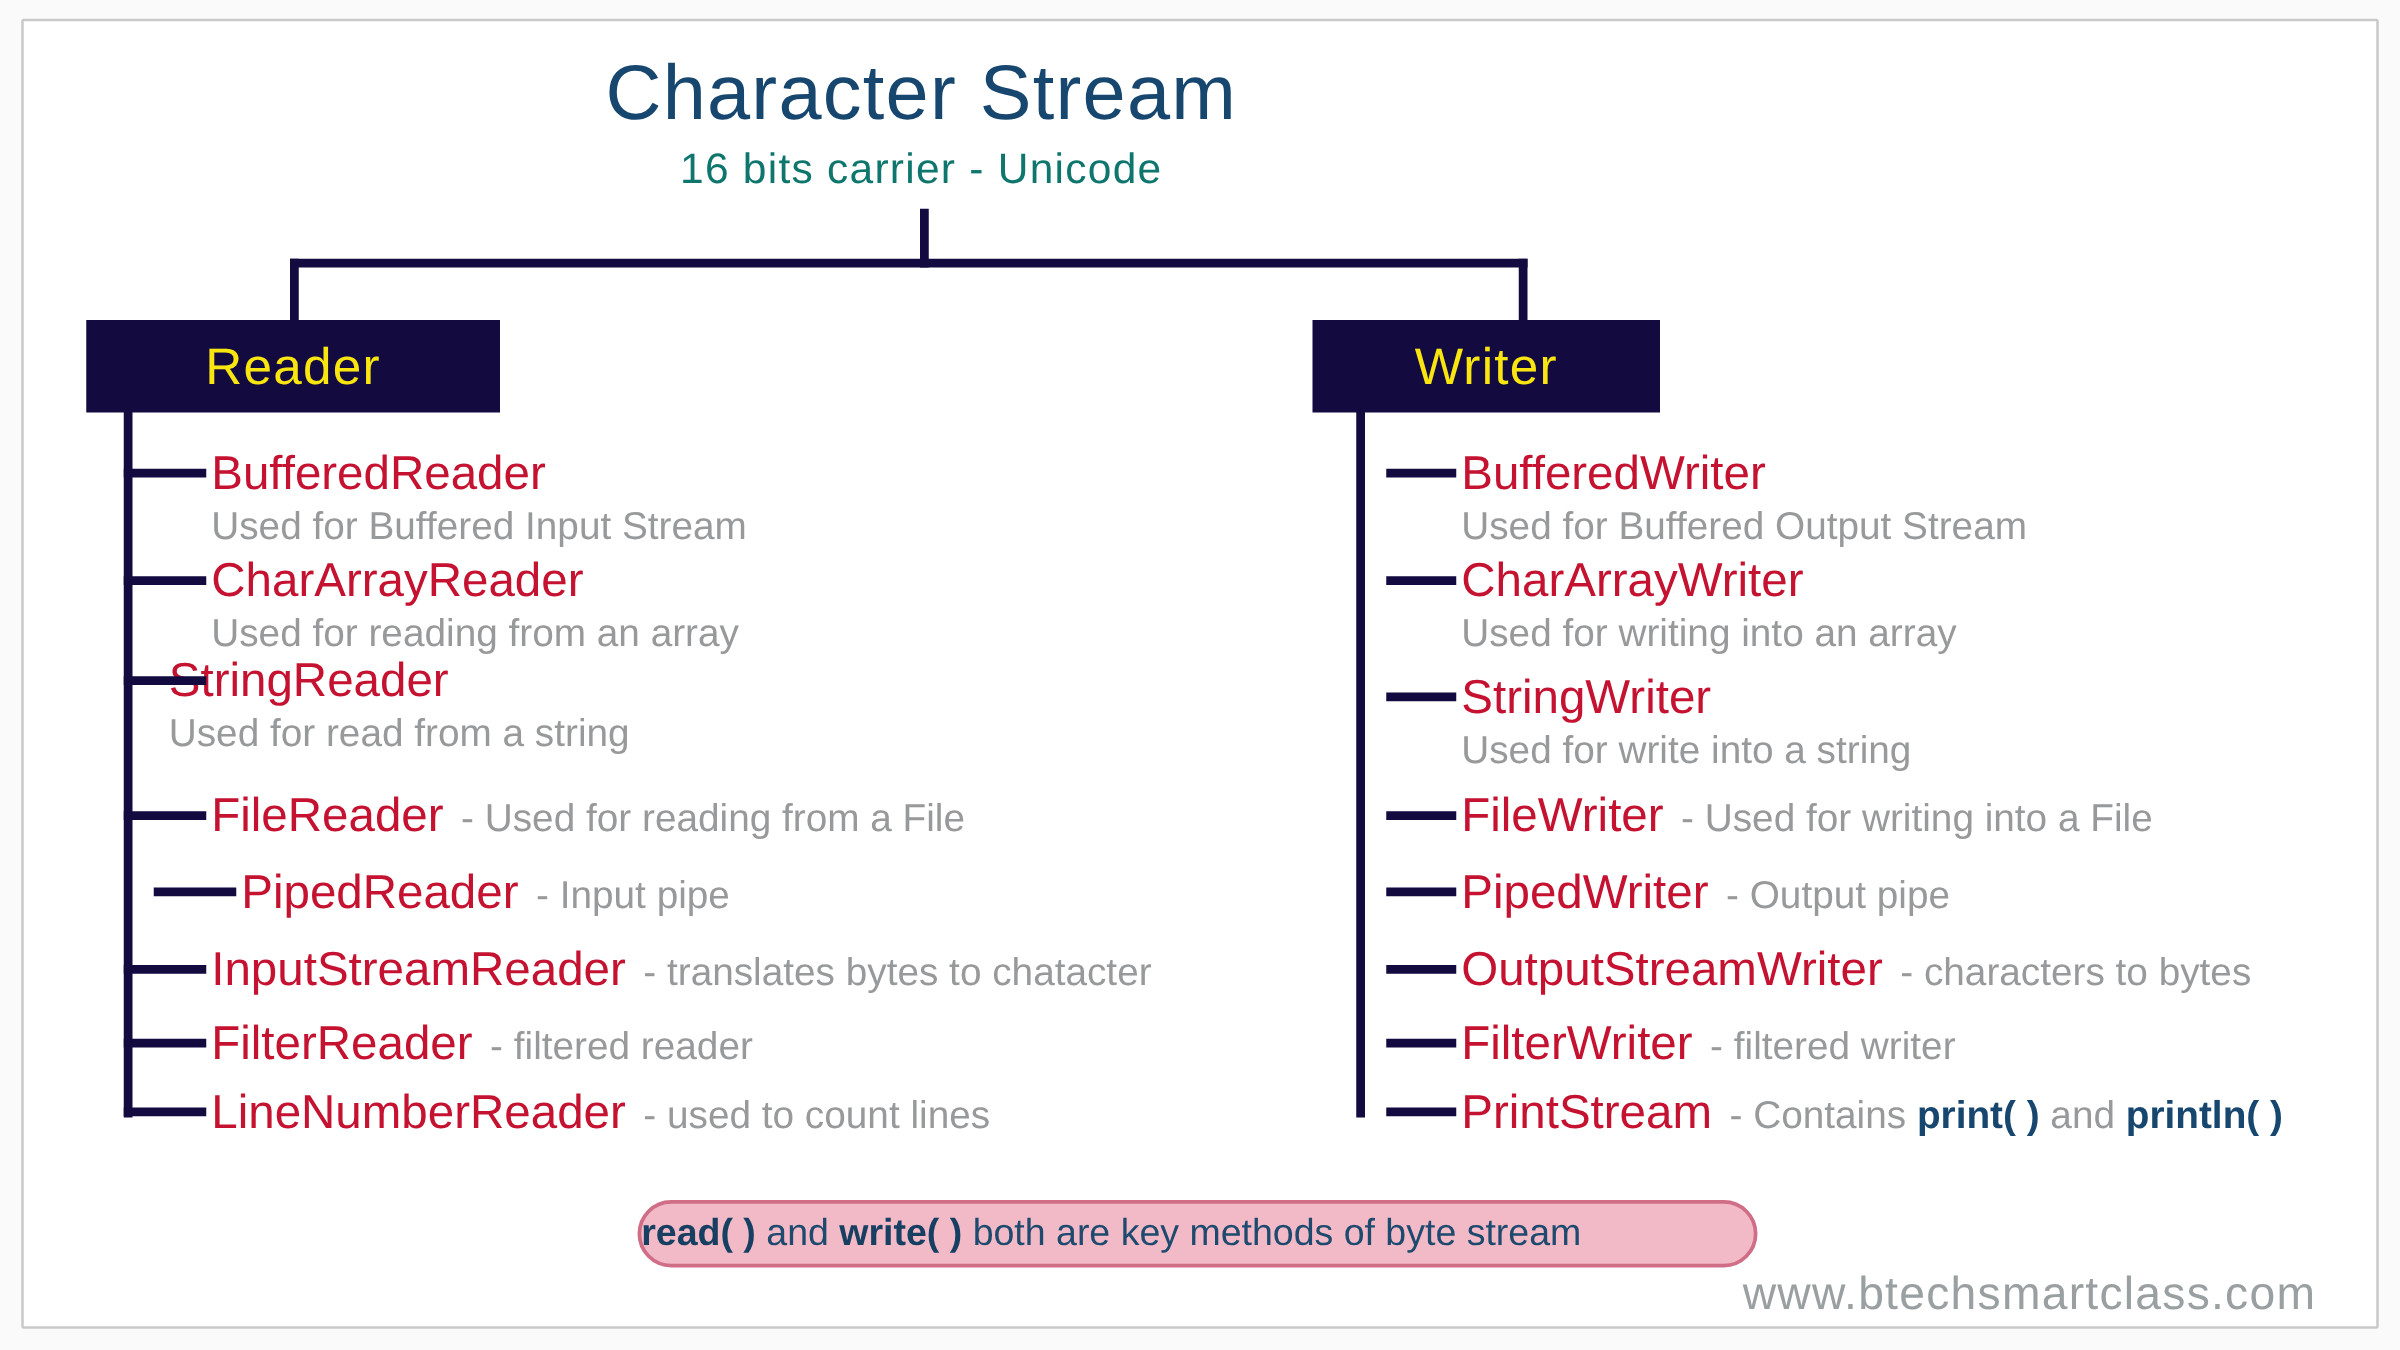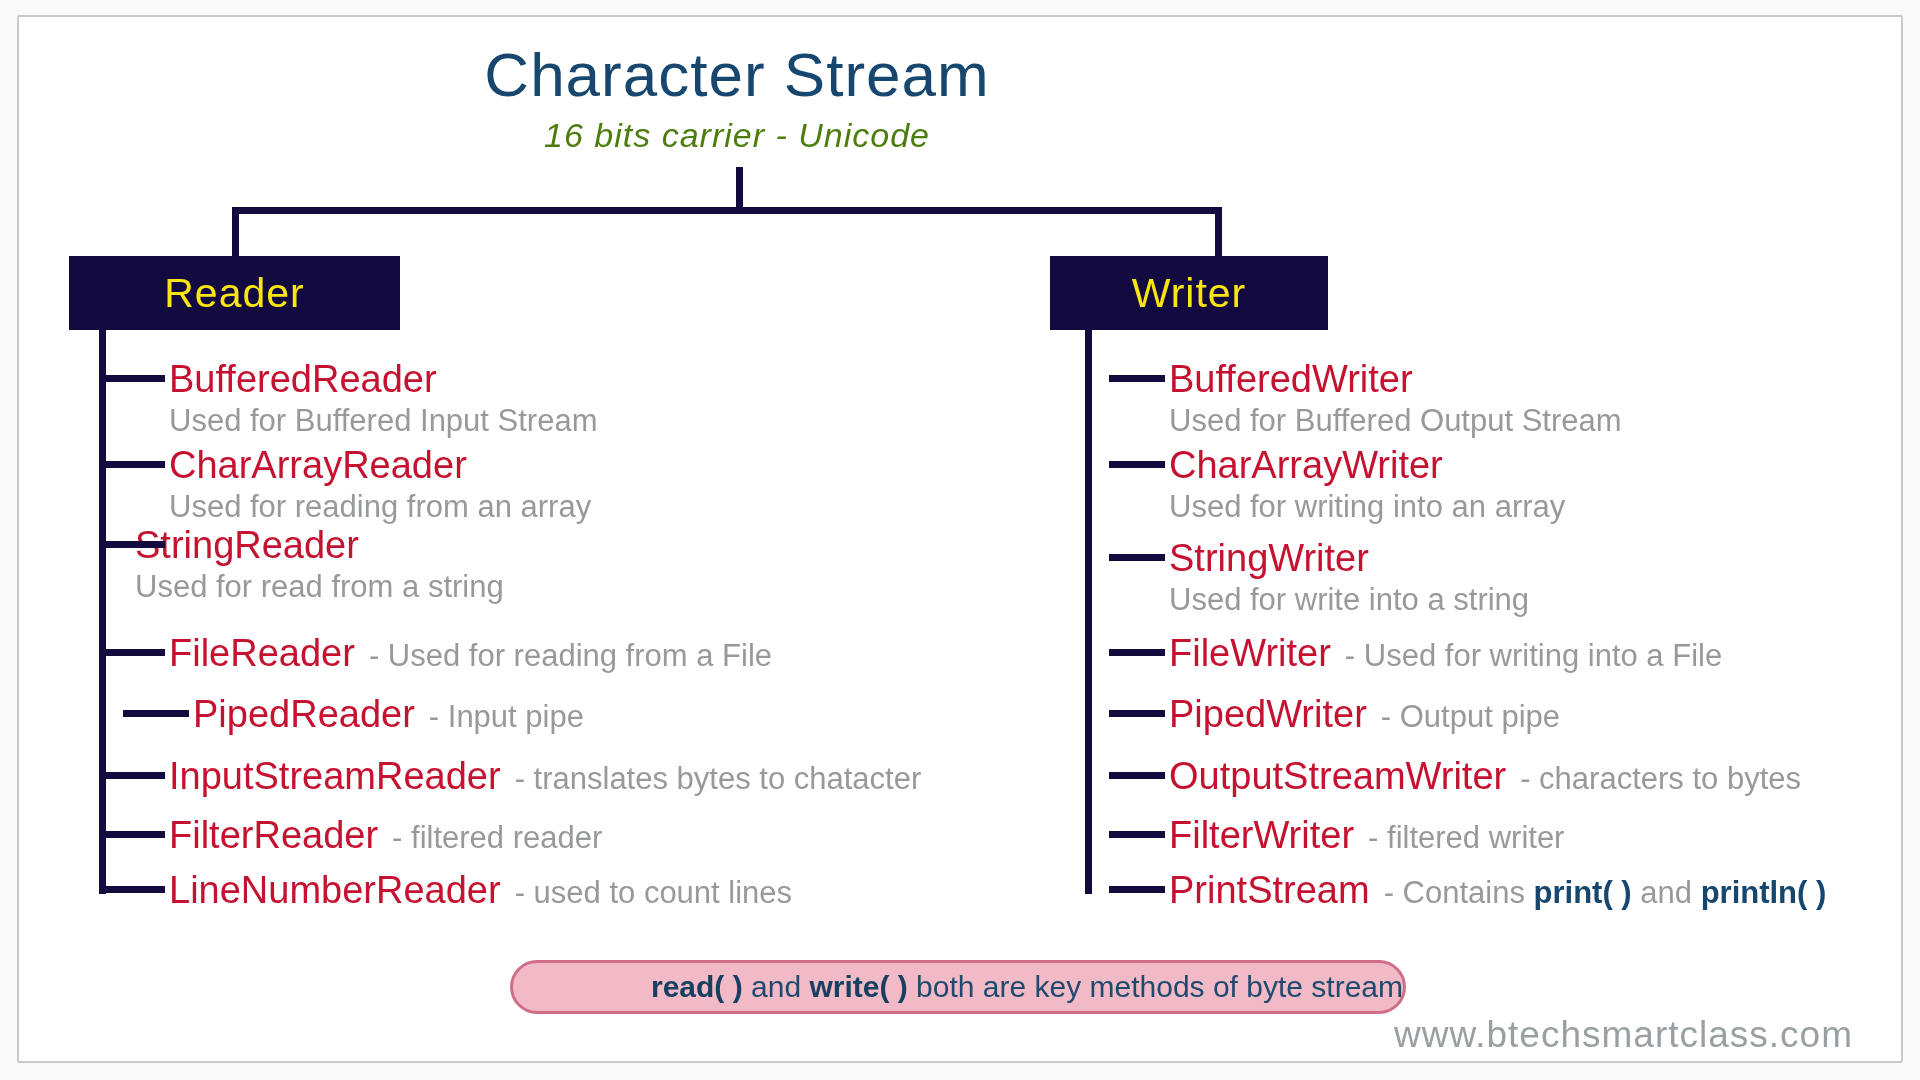--- a/index.html
+++ b/index.html
@@ -23,21 +23,21 @@
   .card {
     position: absolute;
     left: 17px; top: 15px;
     width: 1886px; height: 1048px;
     background: #ffffff;
     border: 2px solid #c9c9c9;
     border-radius: 2px;
   }
   .header { position: absolute; left: 718px; top: 22px; transform: translateX(-50%); text-align: center; white-space: nowrap; }
   .title { font-size: 62px; line-height: 72px; color: var(--title-navy); letter-spacing: 1px; }
-  .subtitle { font-size: 34px; line-height: 40px; color: #4d7c0f; margin-top: 4px; letter-spacing: 1px; font-style: italic; }
+  .subtitle { font-size: 34px; line-height: 40px; color: #0f766e; margin-top: 4px; letter-spacing: 1px; }
 
   .line { position: absolute; background: var(--line-navy); }
   .stem   { left: 717px; top: 150px; width: 7px; height: 47px; }
   .hbar   { left: 213px; top: 190px; width: 990px; height: 7px; }
   .dropL  { left: 213px; top: 190px; width: 7px; height: 52px; }
   .dropR  { left: 1196px; top: 190px; width: 7px; height: 52px; }
   .trunkL { left: 80px;  top: 308px; width: 7px; height: 569px; }
   .trunkR { left: 1066px; top: 308px; width: 7px; height: 569px; }
 
   .node-box {
@@ -60,21 +60,21 @@
   .inline-desc { margin-left: 14px; }
   .block-desc { line-height: 40px; }
   .bnavy { color: var(--title-navy); font-weight: bold; }
 
   .note-pill {
     position: absolute; left: 491px; top: 943px;
     width: 896px; height: 54px;
     background: var(--note-bg);
     border: 3px solid var(--note-border);
     border-radius: 28px;
-    display: flex; align-items: center; justify-content: flex-end;
+    display: flex; align-items: center; justify-content: flex-start;
     white-space: nowrap;
   }
   .note-text { font-size: 30px; color: var(--note-text); }
   .note-text .bnavy { color: #163f61; }
 
   .watermark {
     position: absolute; right: 48px; bottom: 2px;
     font-size: 37px; line-height: 48px; color: #9aa0a2; letter-spacing: 1px;
   }
 </style>

